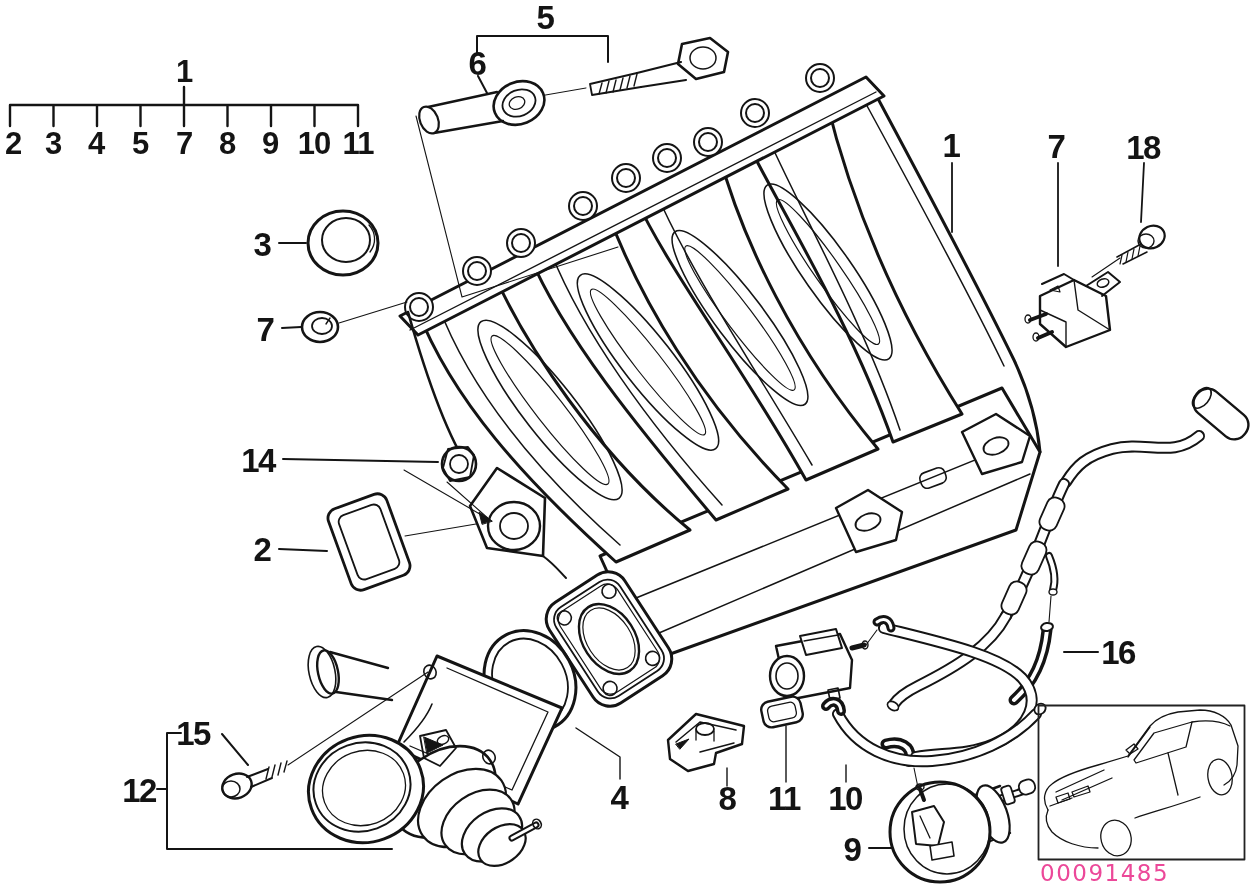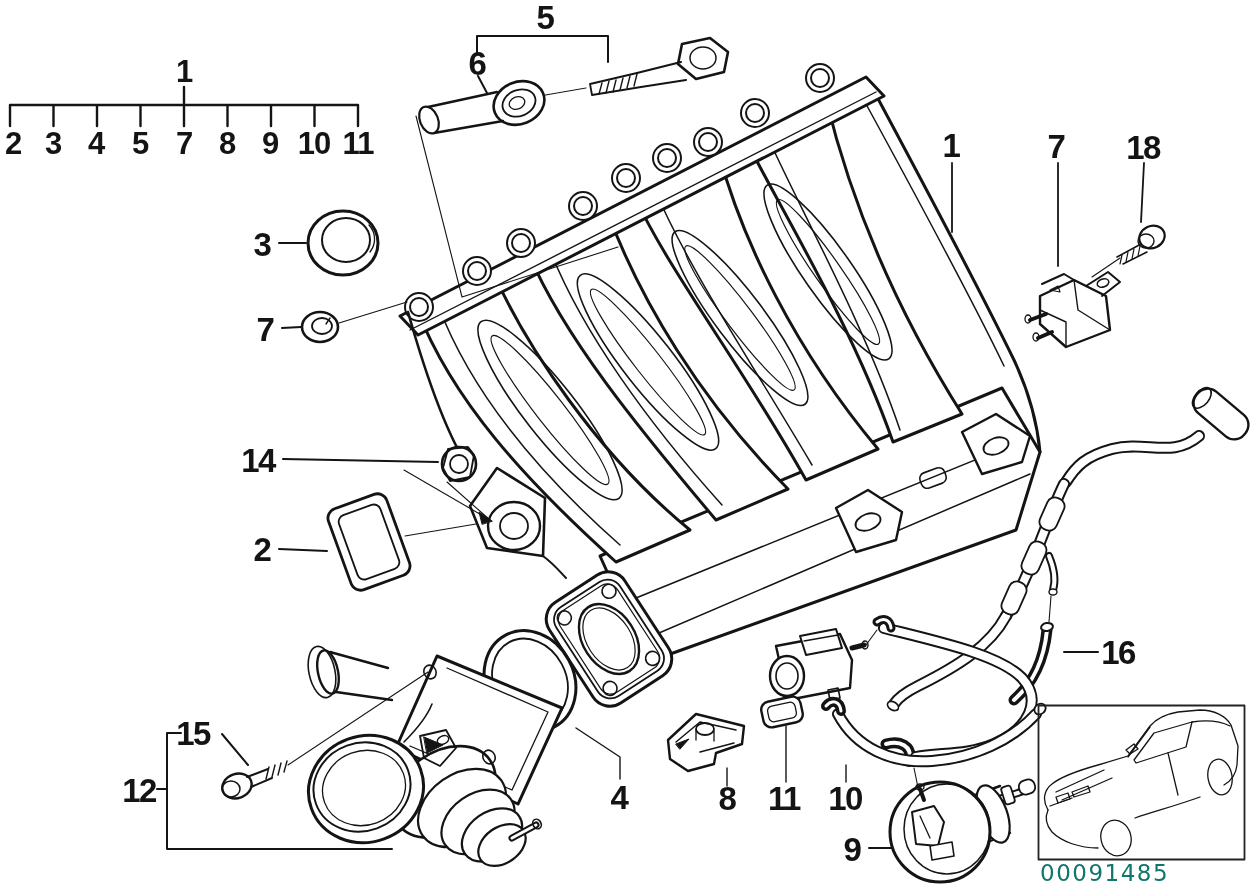--- a/index.html
+++ b/index.html
@@ -3,21 +3,21 @@
 <meta charset="utf-8">
 <style>
   html,body{margin:0;padding:0;background:#fff;}
   .stage{position:relative;width:1256px;height:888px;background:#fff;overflow:hidden;
          font-family:"Liberation Sans",sans-serif;}
   .art{position:absolute;left:0;top:0;}
   .co{position:absolute;transform:translate(-50%,-50%);font-weight:700;font-size:33px;
       color:#141414;letter-spacing:-1.5px;white-space:nowrap;line-height:1;}
   .lg{position:absolute;transform:translate(-50%,-50%);font-weight:700;font-size:31px;
       color:#141414;letter-spacing:-1px;line-height:1;}
-  .code{position:absolute;font-size:23px;color:#0f766e;letter-spacing:1.5px;
+  .code{position:absolute;font-size:23px;color:#ec4899;letter-spacing:1.5px;
         font-family:"DejaVu Sans",sans-serif;line-height:1;}
 </style>
 </head>
 <body>
 
 <div class="stage">
 
 <svg class="art" width="1256" height="888" viewBox="0 0 1256 888">
 <g fill="none" stroke="#141414" stroke-linecap="round" stroke-linejoin="round">
 

